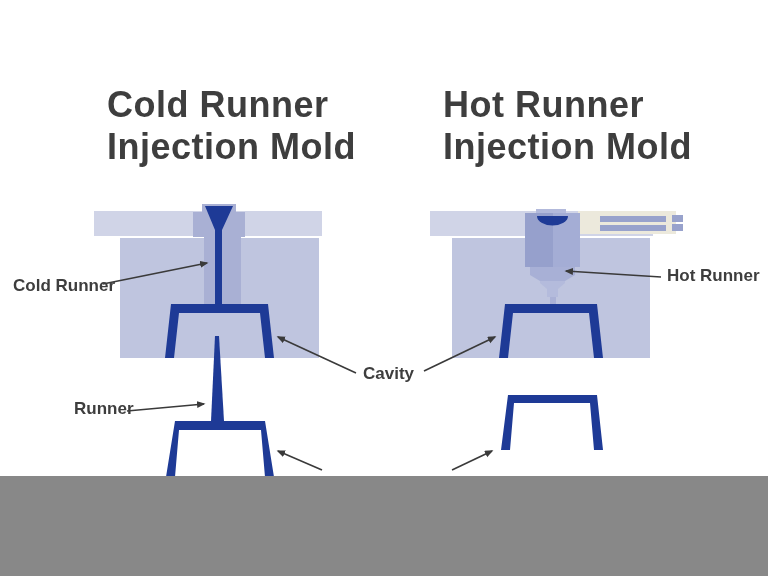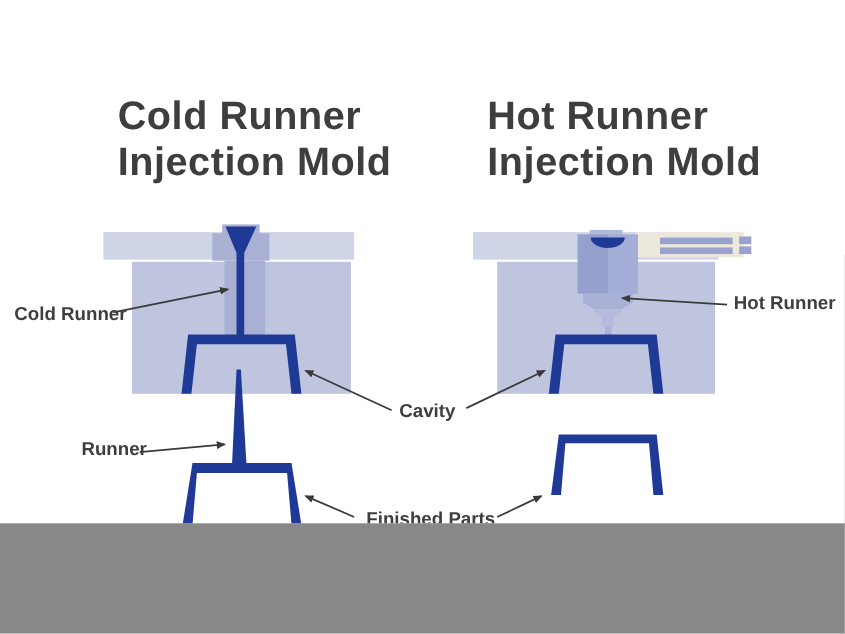--- a/index.html
+++ b/index.html
@@ -107,15 +107,14 @@
       <line class="arrow" x1="424" y1="371" x2="495" y2="337" marker-end="url(#ah)"></line>
       <line class="arrow" x1="322" y1="470" x2="278" y2="451" marker-end="url(#ah)"></line>
       <line class="arrow" x1="452" y1="470" x2="492" y2="451" marker-end="url(#ah)"></line>
     </g>
   </svg>
 
   <div class="lbl cold-runner">Cold Runner</div>
   <div class="lbl hot-runner">Hot Runner</div>
   <div class="lbl sprue">Runner</div>
   <div class="lbl cavity">Cavity</div>
-  <div class="lbl finished">Finished Parts</div>
 
 </div>
 
 </body></html>

